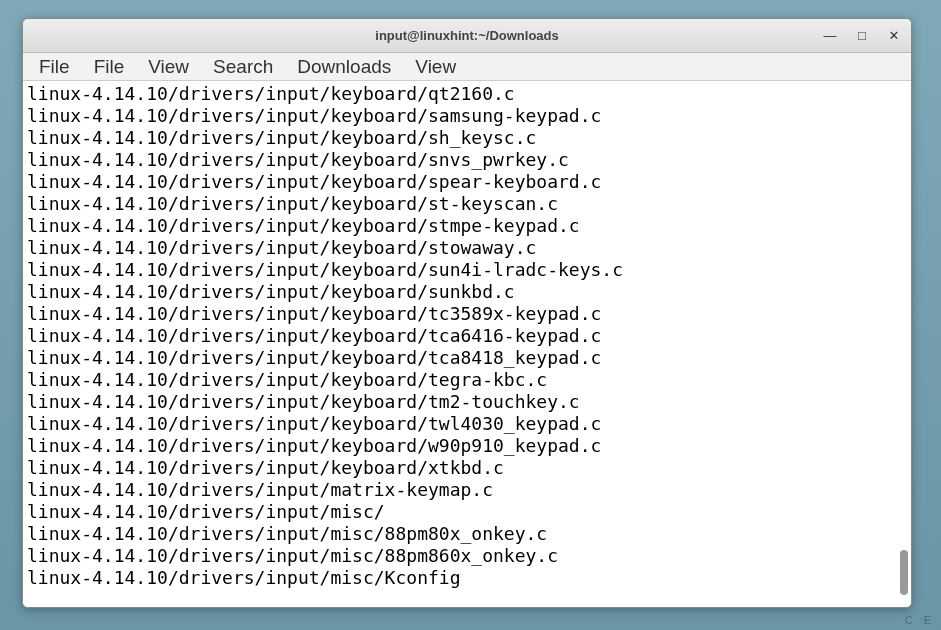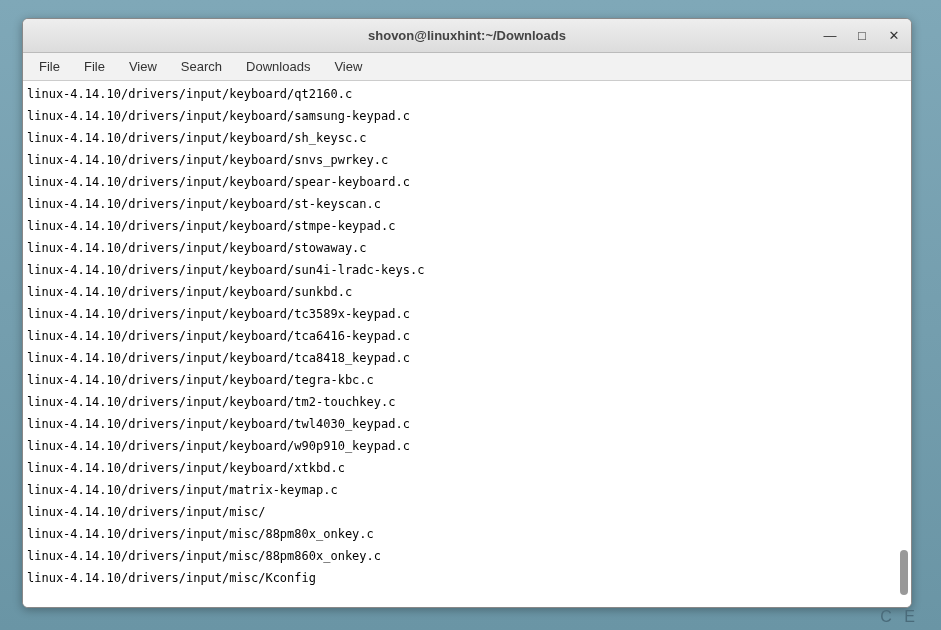--- a/index.html
+++ b/index.html
@@ -65,30 +65,30 @@
     .menubar {
       height: 28px;
       background: #f2f2f2;
       border-bottom: 1px solid #ccc;
       display: flex;
       align-items: center;
       padding: 0 4px;
     }
     .menu-item {
       padding: 4px 12px;
-      font-size: 13px;
+      font-size: 19px;
       color: #333;
       cursor: pointer;
     }
     .terminal-body {
       flex: 1;
       background: #fff;
       padding: 2px 4px;
       font-family: "DejaVu Sans Mono", "Liberation Mono", monospace;
-      font-size: 12px;
+      font-size: 18px;
       line-height: 22px;
       color: #000;
       overflow-y: auto;
       white-space: pre;
     }
     .scrollbar {
       position: absolute;
       right: 2px;
       top: 62px;
       bottom: 4px;
@@ -98,33 +98,33 @@
       position: absolute;
       bottom: 8px;
       width: 8px;
       height: 45px;
       background: #999;
       border-radius: 5px;
       right: 1px;
     }
     .desktop-indicators {
       position: absolute;
-      right: 22px;
+      right: 6px;
       bottom: 4px;
-      font-size: 16px;
+      font-size: 11px;
       color: #4a6b7a;
       letter-spacing: 4px;
     }
   </style>
 </head>
 <body>
 
 <div class="window">
   <div class="titlebar">
-    <span class="titlebar-title">shovon@linuxhint:~/Downloads</span>
+    <span class="titlebar-title">input@linuxhint:~/Downloads</span>
     <div class="window-controls">
       <div class="window-control">—</div>
       <div class="window-control">□</div>
       <div class="window-control">✕</div>
     </div>
   </div>
   <div class="menubar">
     <div class="menu-item">File</div>
     <div class="menu-item">File</div>
     <div class="menu-item">View</div>

